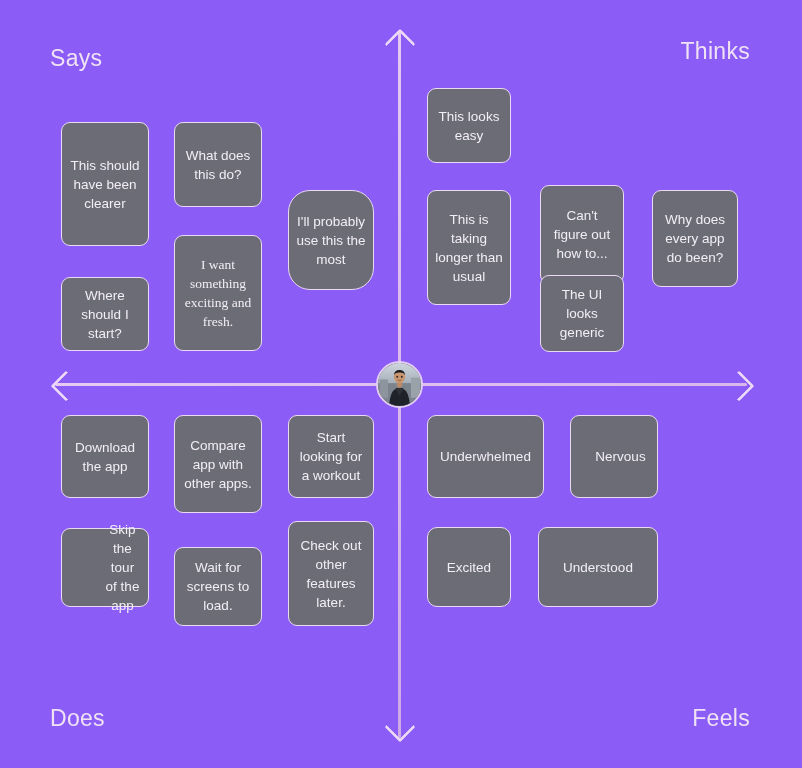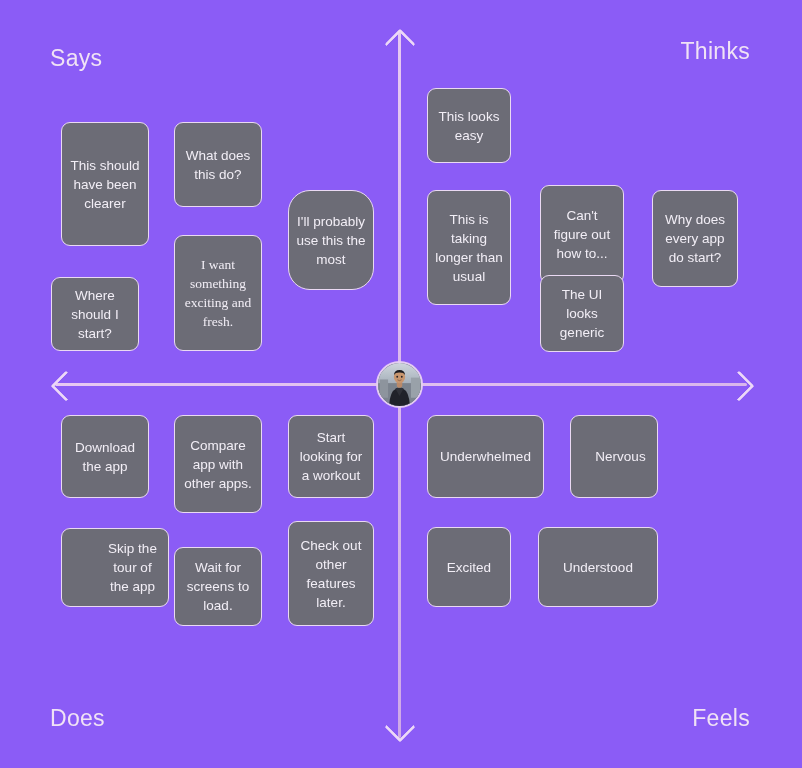--- a/index.html
+++ b/index.html
@@ -161,38 +161,38 @@
       <ellipse cx="21" cy="15" rx="1" ry="1.1" fill="#2a2124"></ellipse>
       <ellipse cx="26" cy="15" rx="1" ry="1.1" fill="#2a2124"></ellipse>
       <path d="M21.6 18.6 Q23.5 20.2 25.4 18.6" stroke="#8a5f45" stroke-width="0.9" fill="none" stroke-linecap="round"></path>
     </svg>
   </div>
 
   <div id="cards-says">
       <div class="card" style="left: 61px; top: 122px; width: 88px; height: 124px;">This should have been clearer</div>
       <div class="card" style="left: 174px; top: 122px; width: 88px; height: 85px;">What does this do?</div>
       <div class="card" style="left: 288px; top: 190px; width: 86px; height: 100px; border-radius: 22px;">I'll probably use this the most</div>
-      <div class="card" style="left: 51px; top: 277px; width: 88px; height: 74px;">Where should I start?</div>
+      <div class="card" style="left: 61px; top: 277px; width: 88px; height: 74px;">Where should I start?</div>
       <div class="card" style="left: 174px; top: 235px; width: 88px; height: 116px; font-family: Liberation Serif, serif;">I want something exciting and fresh.</div>
     </div>
   <div id="cards-thinks">
       <div class="card" style="left: 427px; top: 88px; width: 84px; height: 75px;">This looks easy</div>
       <div class="card" style="left: 540px; top: 165px; width: 84px; height: 99px; margin-top: 20px;">Can't figure out how to...</div>
-      <div class="card" style="left: 652px; top: 190px; width: 86px; height: 97px;">Why does every app do start?</div>
+      <div class="card" style="left: 652px; top: 190px; width: 86px; height: 97px;">Why does every app do been?</div>
       <div class="card" style="left: 427px; top: 190px; width: 84px; height: 115px;">This is taking longer than usual</div>
       <div class="card" style="left: 540px; top: 275px; width: 84px; height: 77px;">The UI looks generic</div>
     </div>
   <div id="cards-does">
       <div class="card" style="left: 61px; top: 415px; width: 88px; height: 83px;">Download the app</div>
       <div class="card" style="left: 174px; top: 415px; width: 88px; height: 98px;">Compare app with other apps.</div>
       <div class="card" style="left: 288px; top: 415px; width: 86px; height: 83px;">Start looking for a workout</div>
-      <div class="card" style="left: 61px; top: 528px; width: 108px; height: 79px; padding-left: 42px;">Skip the tour of the app</div>
+      <div class="card" style="left: 61px; top: 528px; width: 88px; height: 79px; padding-left: 42px;">Skip the tour of the app</div>
       <div class="card" style="left: 174px; top: 547px; width: 88px; height: 79px;">Wait for screens to load.</div>
       <div class="card" style="left: 288px; top: 521px; width: 86px; height: 105px;">Check out other features later.</div>
     </div>
   <div id="cards-feels">
       <div class="card" style="left: 427px; top: 415px; width: 117px; height: 83px;">Underwhelmed</div>
       <div class="card" style="left: 570px; top: 415px; width: 88px; height: 83px; padding-left: 20px;">Nervous</div>
-      <div class="card" style="left: 427px; top: 527px; width: 84px; height: 80px;">Excited</div>
+      <div class="card" style="left: 427px; top: 527px; width: 84px; height: 80px; border-radius: 10px;">Excited</div>
       <div class="card" style="left: 538px; top: 527px; width: 120px; height: 80px;">Understood</div>
     </div>
 
 </div>
 
 </body></html>

